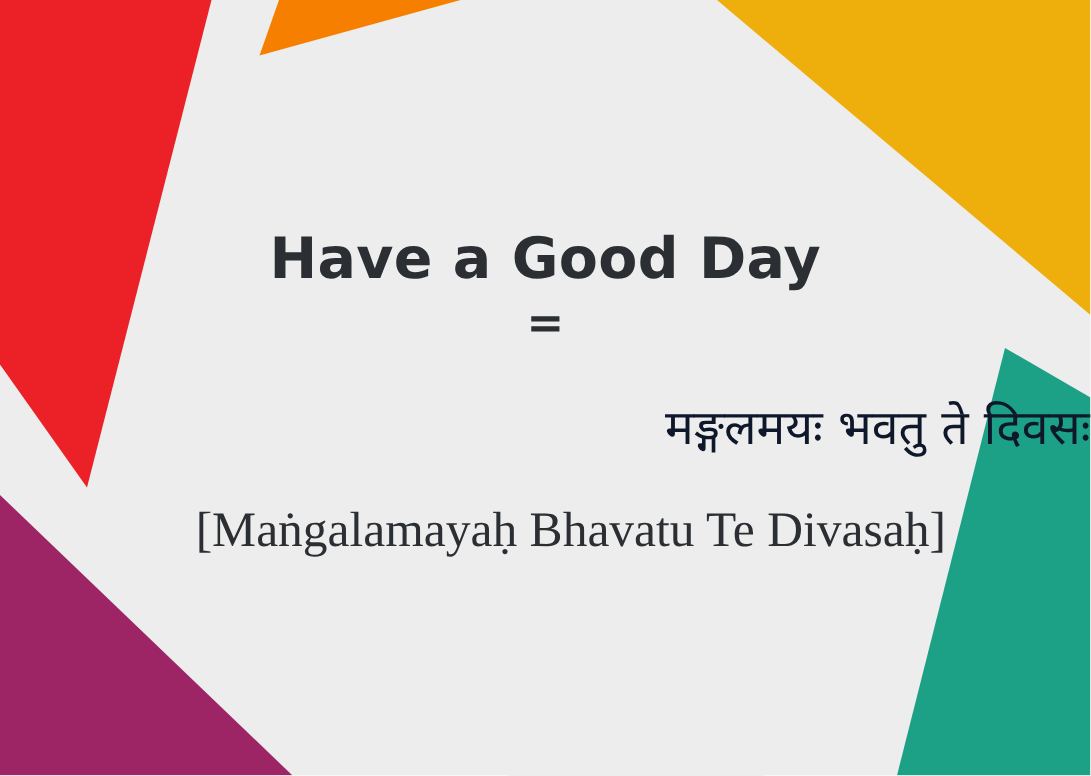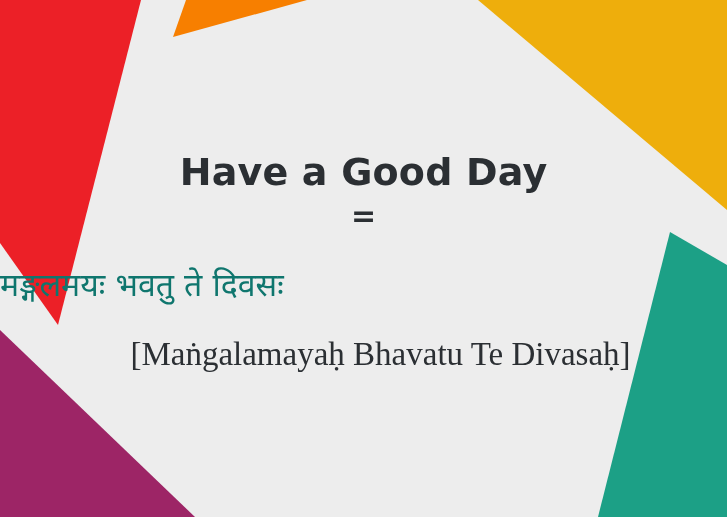--- a/index.html
+++ b/index.html
@@ -53,25 +53,25 @@
     font-family: "DejaVu Sans", sans-serif;
     font-size: 30px;
     font-weight: bold;
     color: #2b2f33;
     top: 198px;
   }
   .line-dev {
     position: absolute;
     left: 0;
     right: 0;
-    text-align: left;
+    text-align: right;
     font-family: "DejaVu Sans", sans-serif;
     font-size: 32px;
     font-weight: normal;
-    color: #0f766e;
+    color: #0f172a;
     top: 262px;
   }
   .line-translit {
     position: absolute;
     left: 0;
     right: 0;
     text-align: center;
     font-family: "Liberation Serif", "DejaVu Serif", serif;
     font-size: 33px;
     font-weight: normal;

